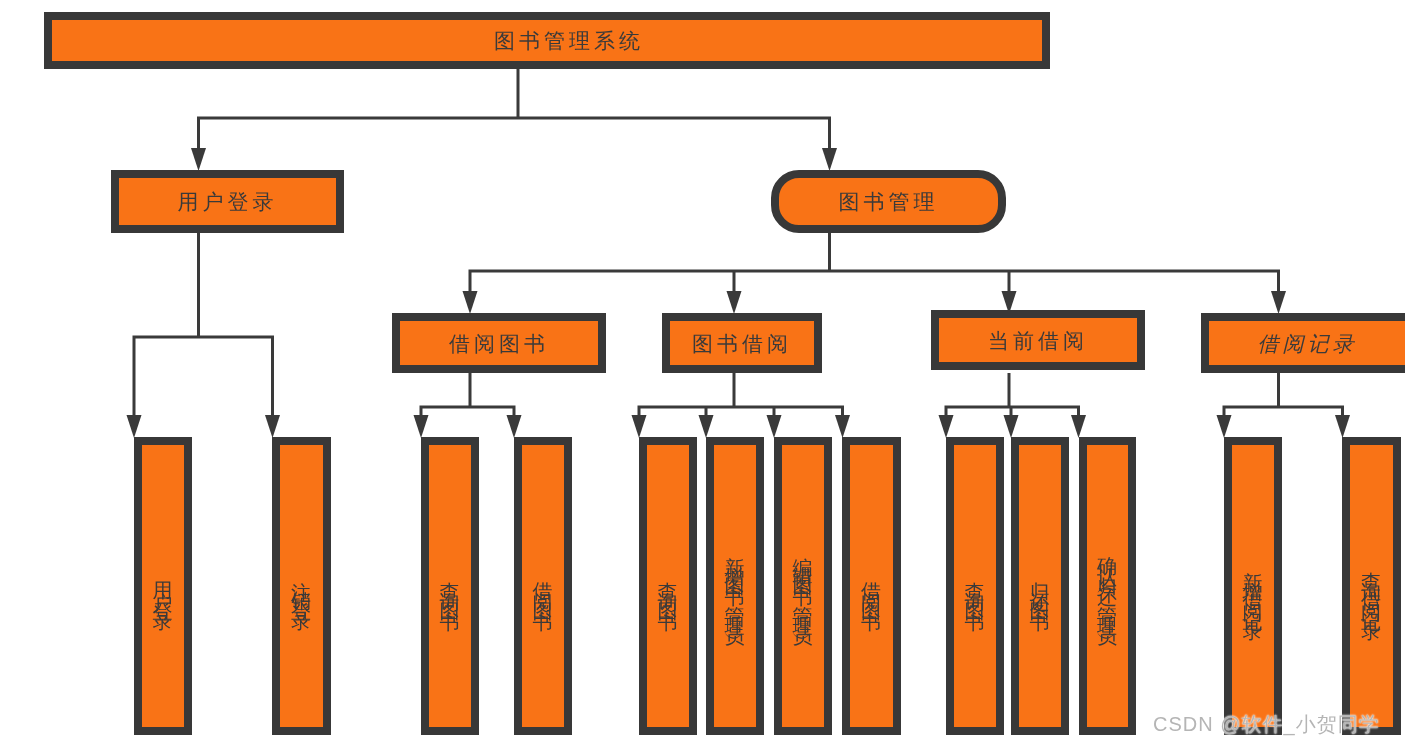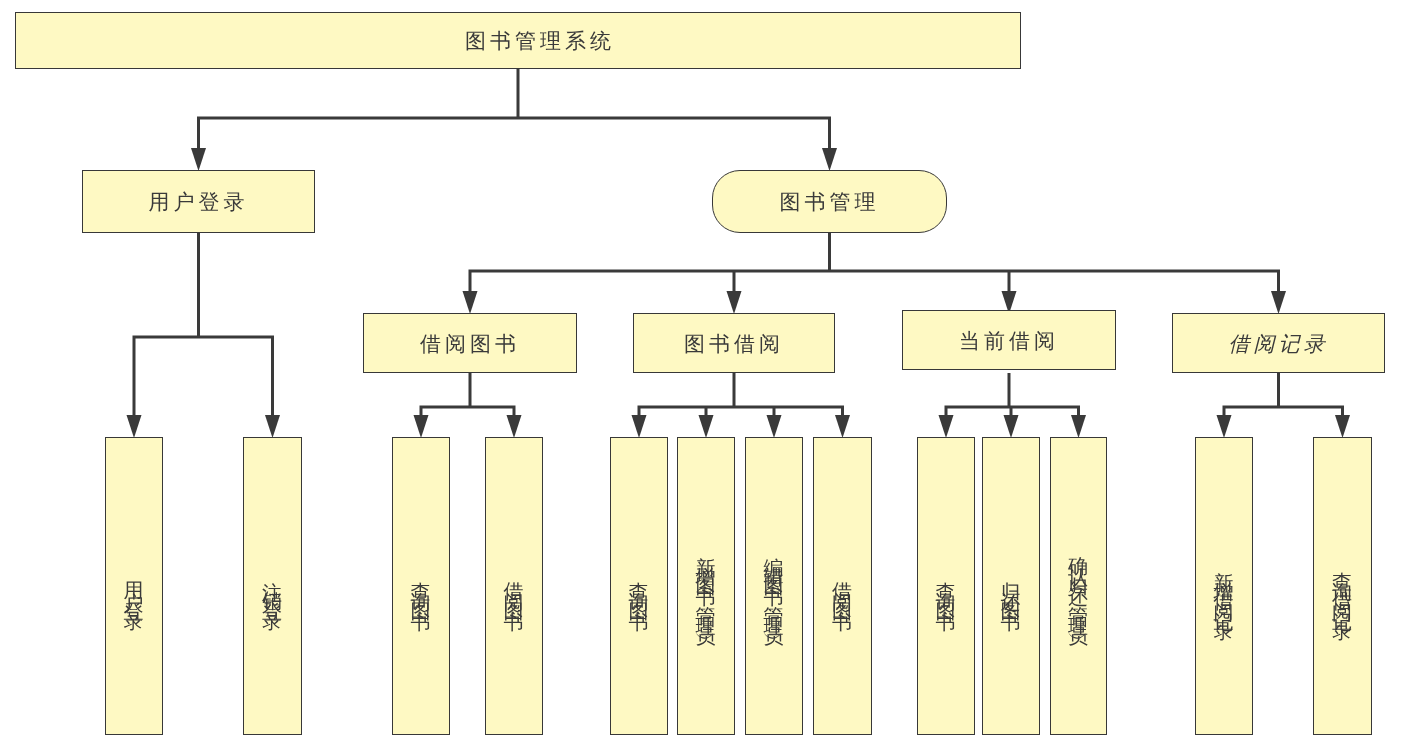--- a/index.html
+++ b/index.html
@@ -7,29 +7,30 @@
     position:relative;
     width:1405px; height:747px;
     background:#ffffff;
     font-family:"Liberation Sans", sans-serif;
     overflow:hidden;
   }
   #edge-layer { position:absolute; left:0; top:0; width:1405px; height:747px; }
   .node {
     position:absolute;
     box-sizing:border-box;
-    border:1px solid #14532d;
-    background:#fef9c3;
+    border:8px solid #14532d;
+    background:#f97316;
     display:flex;
     align-items:center;
     justify-content:center;
     color:#3a3a3a;
     font-size:21px;
     letter-spacing:4px;
     line-height:1;
+    margin-left:29px;
   }
   .node span { display:block; white-space:nowrap; }
   .node.root span { transform:translateX(22px); }
   .node.vertical span {
     writing-mode:vertical-rl;
     text-orientation:mixed;
     font-size:20px;
     letter-spacing:10px;
     white-space:normal;
   }
@@ -74,27 +75,27 @@
       <polygon points="1216.5,415 1231.5,415 1224,438" fill="#3a3a3a"></polygon>
       <polygon points="1335,415 1350,415 1342.5,438" fill="#3a3a3a"></polygon>
     </svg>
   <div id="nodes">
       <div class="node root" style="left: 15px; top: 12px; width: 1006px; height: 57px; border-color: rgb(56, 56, 56); color: rgb(58, 58, 58);">
         <span>图书管理系统</span>
       </div>
       <div class="node" style="left: 82px; top: 170px; width: 233px; height: 63px; border-color: rgb(56, 56, 56); color: rgb(58, 58, 58);">
         <span>用户登录</span>
       </div>
-      <div class="node" style="left: 712px; top: 170px; width: 235px; height: 63px; border-color: rgb(56, 56, 56); color: rgb(58, 58, 58); border-radius: 28px;">
+      <div class="node" style="left: 742px; top: 170px; width: 235px; height: 63px; border-color: rgb(56, 56, 56); color: rgb(58, 58, 58); border-radius: 28px;">
         <span>图书管理</span>
       </div>
       <div class="node" style="left: 363px; top: 313px; width: 214px; height: 60px; border-color: rgb(56, 56, 56); color: rgb(58, 58, 58);">
         <span>借阅图书</span>
       </div>
-      <div class="node" style="left: 633px; top: 313px; width: 202px; height: 60px; border-color: rgb(56, 56, 56); color: rgb(58, 58, 58);">
+      <div class="node" style="left: 633px; top: 313px; width: 160px; height: 60px; border-color: rgb(56, 56, 56); color: rgb(58, 58, 58);">
         <span>图书借阅</span>
       </div>
       <div class="node" style="left: 902px; top: 310px; width: 214px; height: 60px; border-color: rgb(56, 56, 56); color: rgb(58, 58, 58);">
         <span>当前借阅</span>
       </div>
       <div class="node" style="left: 1172px; top: 313px; width: 213px; height: 60px; border-color: rgb(56, 56, 56); color: rgb(58, 58, 58); font-style: italic;">
         <span>借阅记录</span>
       </div>
       <div class="node vertical" style="left: 105px; top: 437px; width: 58px; height: 298px; border-color: rgb(56, 56, 56); color: rgb(58, 58, 58);">
         <span>用户登录</span>
@@ -129,13 +130,14 @@
       <div class="node vertical" style="left: 1050px; top: 437px; width: 57px; height: 298px; border-color: rgb(56, 56, 56); color: rgb(58, 58, 58);">
         <span>确认归还（管理员）</span>
       </div>
       <div class="node vertical" style="left: 1195px; top: 437px; width: 58px; height: 298px; border-color: rgb(56, 56, 56); color: rgb(58, 58, 58);">
         <span>新增借阅记录</span>
       </div>
       <div class="node vertical" style="left: 1313px; top: 437px; width: 59px; height: 298px; border-color: rgb(56, 56, 56); color: rgb(58, 58, 58);">
         <span>查询借阅记录</span>
       </div>
     </div>
+  <div class="watermark" style="left: 1153px; top: 711px; color: rgb(181, 181, 181);">CSDN @软件_小贺同学</div>
 </div>
 
 </body></html>

